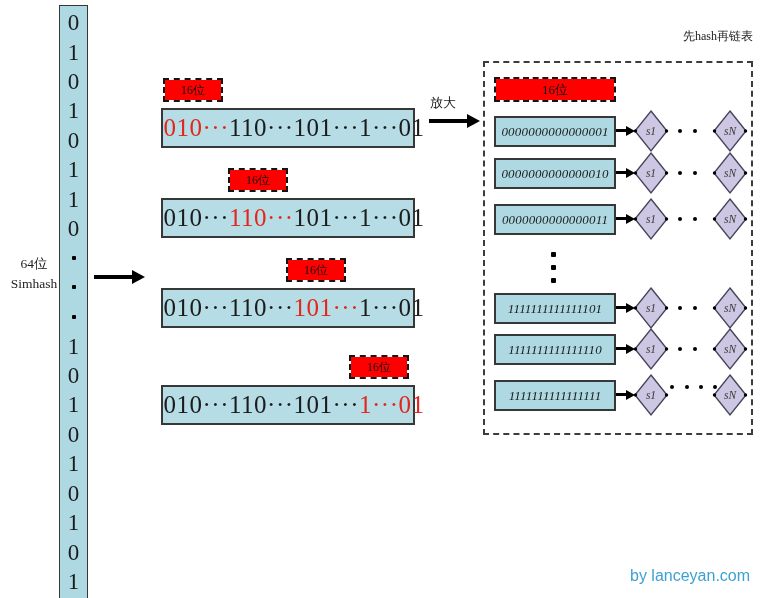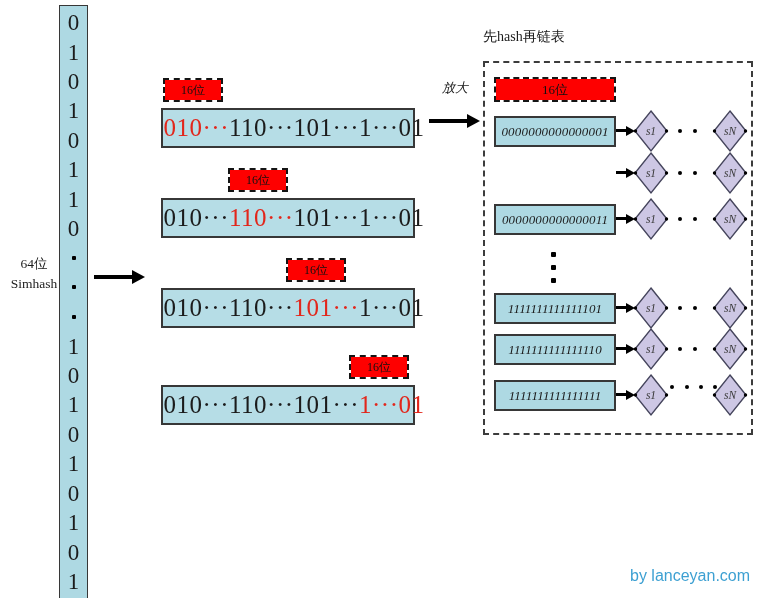--- a/index.html
+++ b/index.html
@@ -37,37 +37,37 @@
     width:0;height:0;border-top:6px solid transparent;border-bottom:6px solid transparent;
     border-left:11px solid #000;}
   .arr-big{height:4px;}
   .arr-big::after{border-top-width:7px;border-bottom-width:7px;border-left-width:13px;}
   .arr-sm{height:3px;}
   .arr-sm::after{border-top-width:5px;border-bottom-width:5px;border-left-width:9px;}
   .split-arrow{left:94px;top:275px;width:38px;}
   .split-label{position:absolute;left:99px;top:230px;width:58px;text-align:center;
     font-size:13px;line-height:19px;}
   .zoom-arrow{left:429px;top:119px;width:38px;}
-  .zoom-label{position:absolute;left:430px;top:79px;width:50px;text-align:center;font-size:13px;font-style:italic;}
+  .zoom-label{position:absolute;left:430px;top:94px;width:50px;text-align:left;font-size:13px;}
   
   .red-tag{
     background:var(--red);background-clip:padding-box;
     border:2px dashed #141414;text-align:center;color:#111;
   }
   .seg-tag{position:absolute;top:-30px;width:56px;height:20px;font-size:12px;line-height:20px;}
   
   .seg-row{position:absolute;left:161px;width:254px;height:40px;}
   .seg-box{position:absolute;inset:0;background:var(--seg-blue);border:2px solid var(--line);
     display:flex;align-items:center;justify-content:center;
     font-size:25px;letter-spacing:0.5px;white-space:nowrap;padding-left:12px;}
   .seg-box .hl{color:var(--red-text);}
   
   .hash-panel{position:absolute;left:483px;top:61px;width:266px;height:370px;
     border:2px dashed #3c3c3c;}
-  .panel-title{position:absolute;left:483px;top:28px;width:270px;text-align:left;font-size:14px;}
+  .panel-title{position:absolute;left:483px;top:28px;width:270px;text-align:right;font-size:12px;}
   .big-red{position:absolute;left:494px;top:77px;width:118px;height:21px;
     font-size:13px;line-height:21px;}
   .hash-row{position:absolute;left:494px;width:262px;height:44px;font-style:italic;}
   .hash-box{position:absolute;left:0;top:7px;width:118px;height:27px;
     background:var(--box-blue);border:2px solid var(--line);
     display:flex;align-items:center;justify-content:center;
     font-size:13px;letter-spacing:0.2px;white-space:nowrap;}
   .hash-arrow{left:122px;top:20px;width:10px;}
   .diamond{position:absolute;top:0;width:36px;height:44px;}
   .hdot{position:absolute;width:4px;height:4px;background:#000;border-radius:50%;}
@@ -174,20 +174,21 @@
         <span class="hdot" style="left: 184px; top: 20px;"></span>
         <span class="hdot" style="left: 199px; top: 20px;"></span>
         <div class="diamond" style="left: 218px;"><svg width="36" height="44" viewBox="0 0 36 44">
             <polygon points="18,2 34,22 18,42 2,22" fill="#cdc7e4" stroke="#45455c" stroke-width="1.4"></polygon>
             <circle cx="2.5" cy="22" r="1.7" fill="#000"></circle>
             <circle cx="33.5" cy="22" r="1.7" fill="#000"></circle>
             <text x="18" y="26" text-anchor="middle" font-size="11.5" fill="#3a3a3a" font-family="Liberation Serif, serif">sN</text>
           </svg></div>
       </div>
       <div class="hash-row" style="top: 151px;">
+        <div class="hash-box">0000000000000010</div>
         <div class="arr arr-sm hash-arrow"></div>
         <div class="diamond" style="left: 139px;"><svg width="36" height="44" viewBox="0 0 36 44">
             <polygon points="18,2 34,22 18,42 2,22" fill="#cdc7e4" stroke="#45455c" stroke-width="1.4"></polygon>
             <circle cx="2.5" cy="22" r="1.7" fill="#000"></circle>
             <circle cx="33.5" cy="22" r="1.7" fill="#000"></circle>
             <text x="18" y="26" text-anchor="middle" font-size="11.5" fill="#3a3a3a" font-family="Liberation Serif, serif">s1</text>
           </svg></div>
         <span class="hdot" style="left: 184px; top: 20px;"></span>
         <span class="hdot" style="left: 199px; top: 20px;"></span>
         <div class="diamond" style="left: 218px;"><svg width="36" height="44" viewBox="0 0 36 44">

